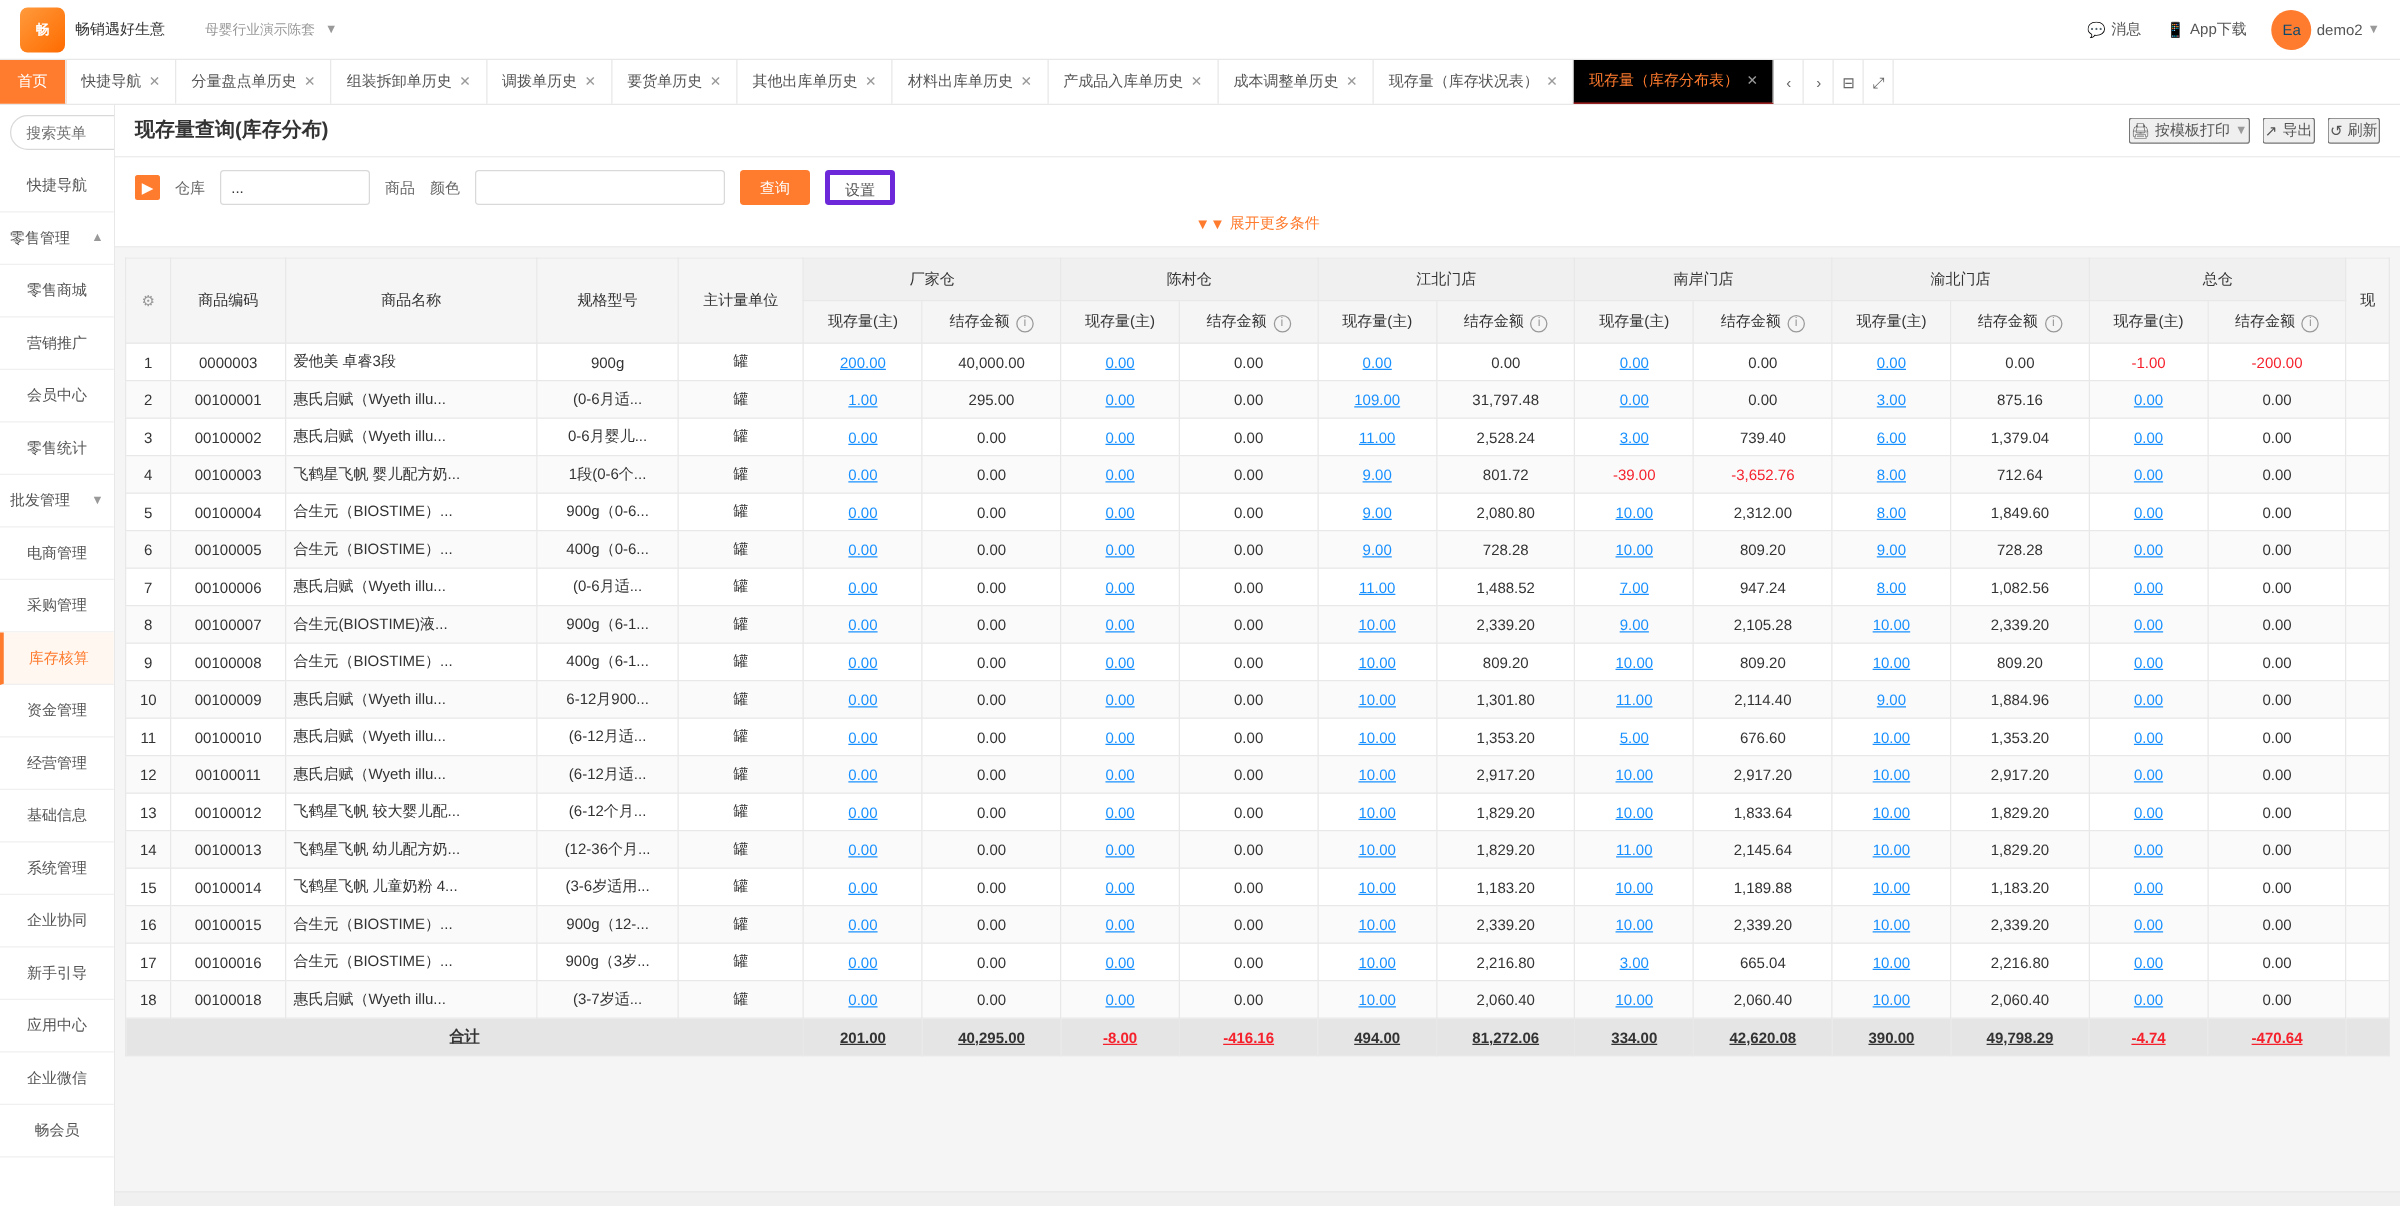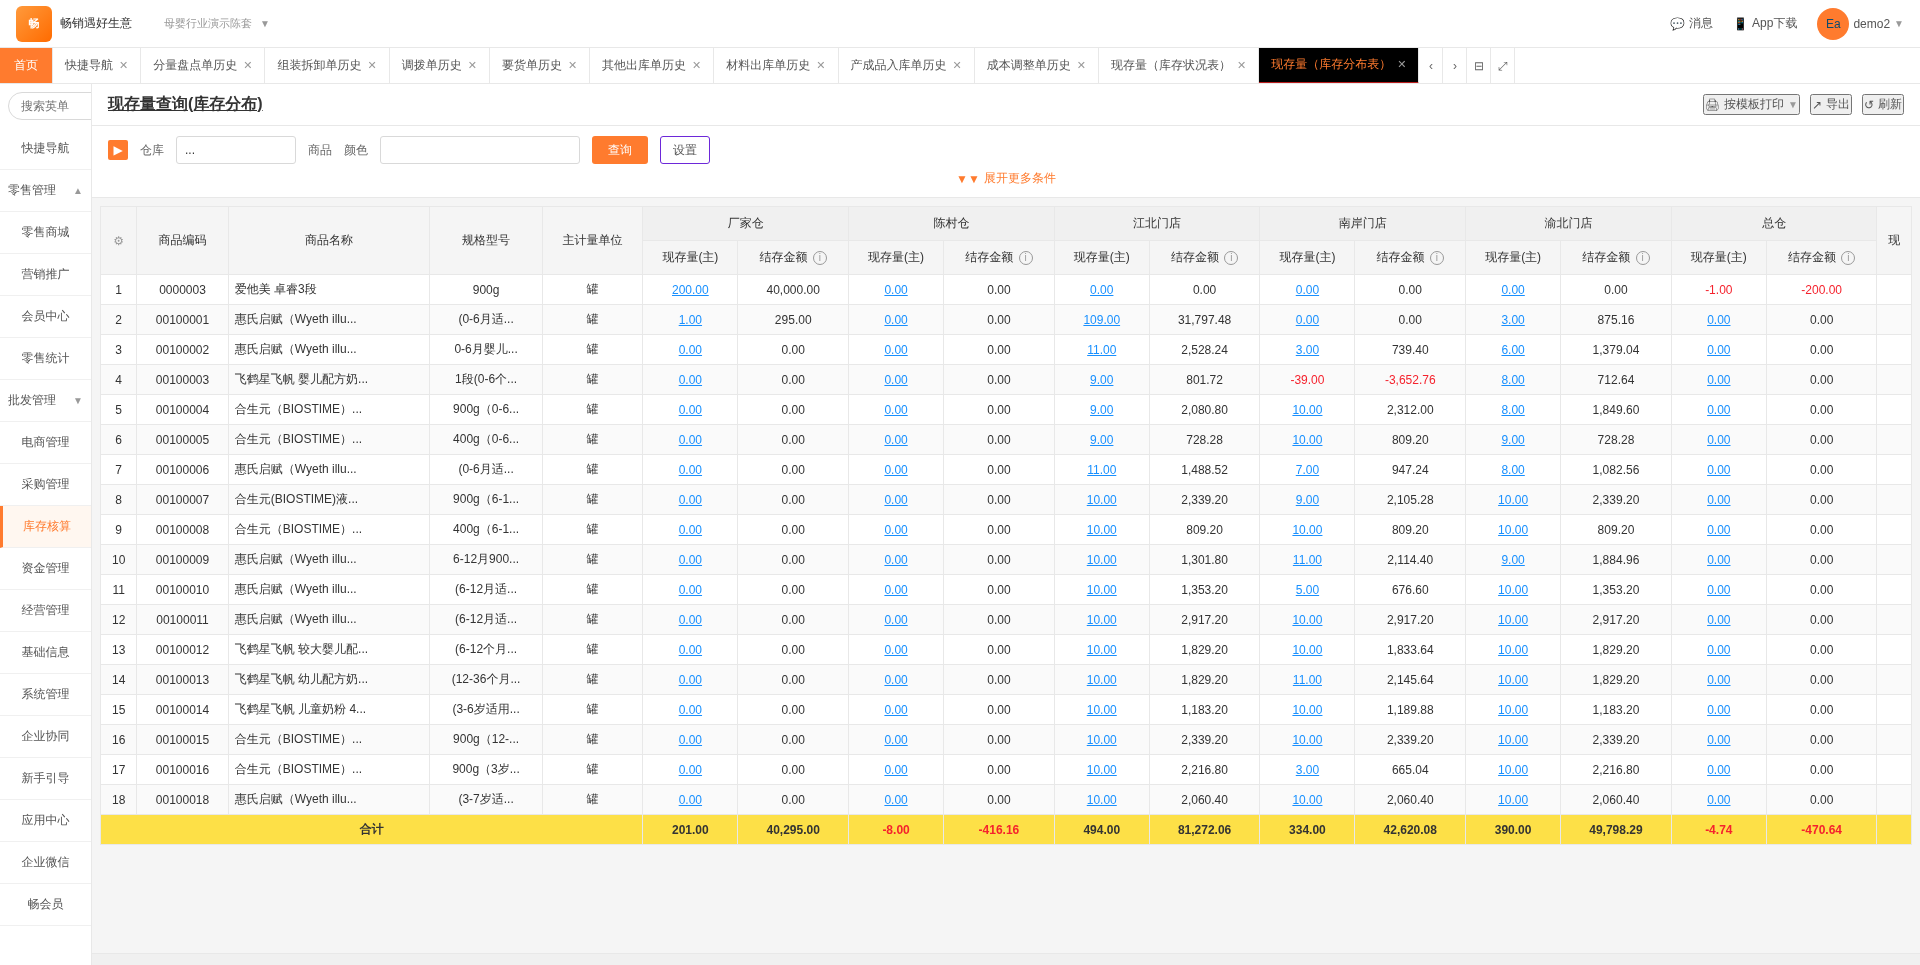--- a/index.html
+++ b/index.html
@@ -137,21 +137,20 @@
       padding: 10px 16px;
       display: flex;
       align-items: center;
       justify-content: space-between;
       border-bottom: 1px solid #e8e8e8;
     }
     .page-title {
       font-size: 16px;
       font-weight: bold;
       color: #333;
-      text-decoration: underline;
     }
     .page-actions {
       display: flex;
       gap: 10px;
       align-items: center;
     }
     .action-btn {
       display: flex;
       align-items: center;
       gap: 4px;
@@ -206,21 +205,21 @@
       border: none;
       border-radius: 3px;
       padding: 4px 16px;
       height: 28px;
       cursor: pointer;
       font-size: 12px;
     }
     .white-btn {
       background: #fff;
       color: #555;
-      border: 1px solid #6d28d9;
+      border: 4px solid #6d28d9;
       border-radius: 3px;
       padding: 4px 12px;
       height: 28px;
       cursor: pointer;
       font-size: 12px;
     }
     .arrow-toggle {
       background: #ff7b2e;
       color: #fff;
       border: none;
@@ -270,22 +269,23 @@
     }
     .num-link {
       color: #1890ff;
       text-decoration: underline;
       cursor: pointer;
     }
     .num-negative {
       color: #f5222d;
     }
     .summary-row td {
-      background: #fde047;
+      background: #e5e5e5;
       font-weight: bold;
+      text-decoration: underline;
     }
     .settings-icon {
       cursor: pointer;
       color: #999;
     }
 
     
     .table-scroll-bar {
       height: 12px;
       background: #f0f0f0;

